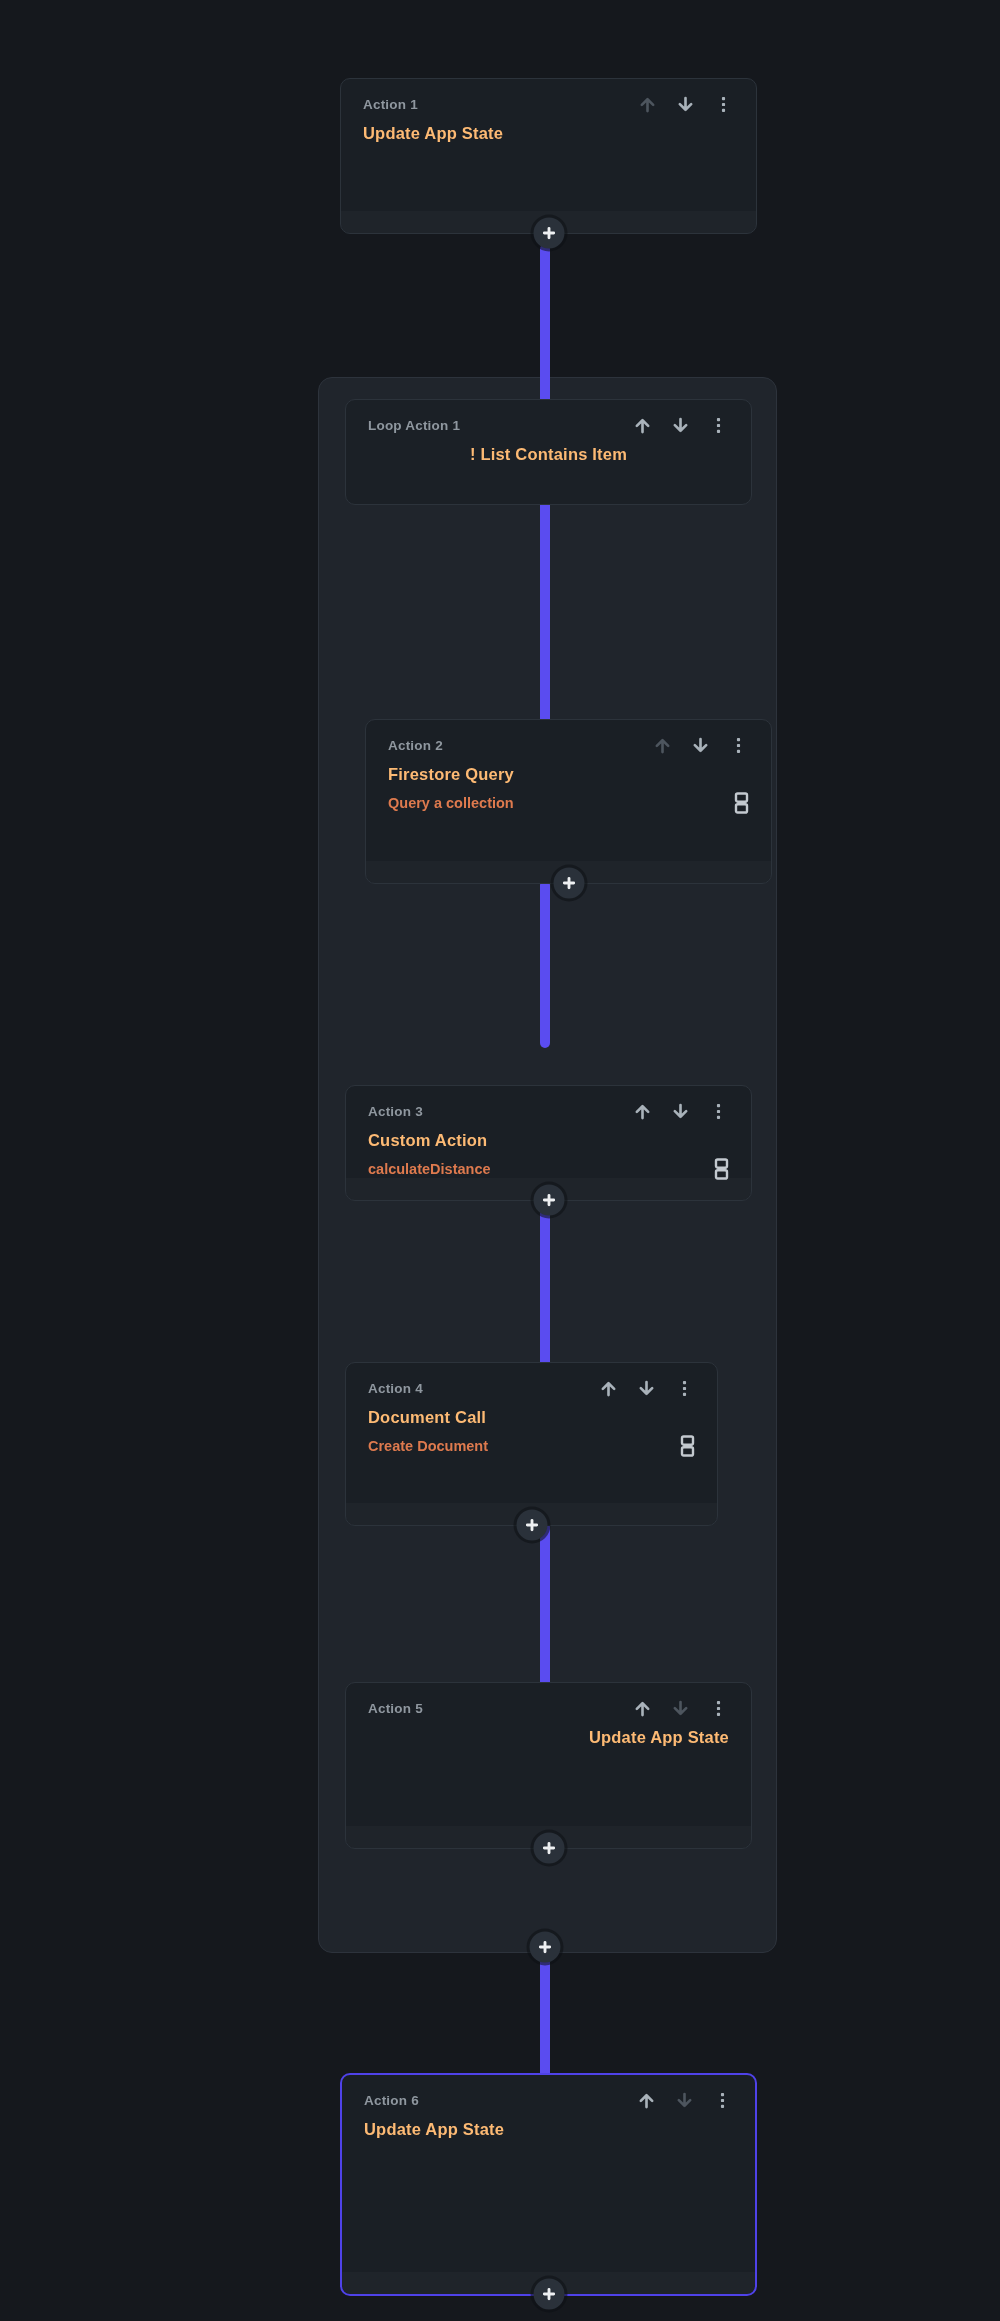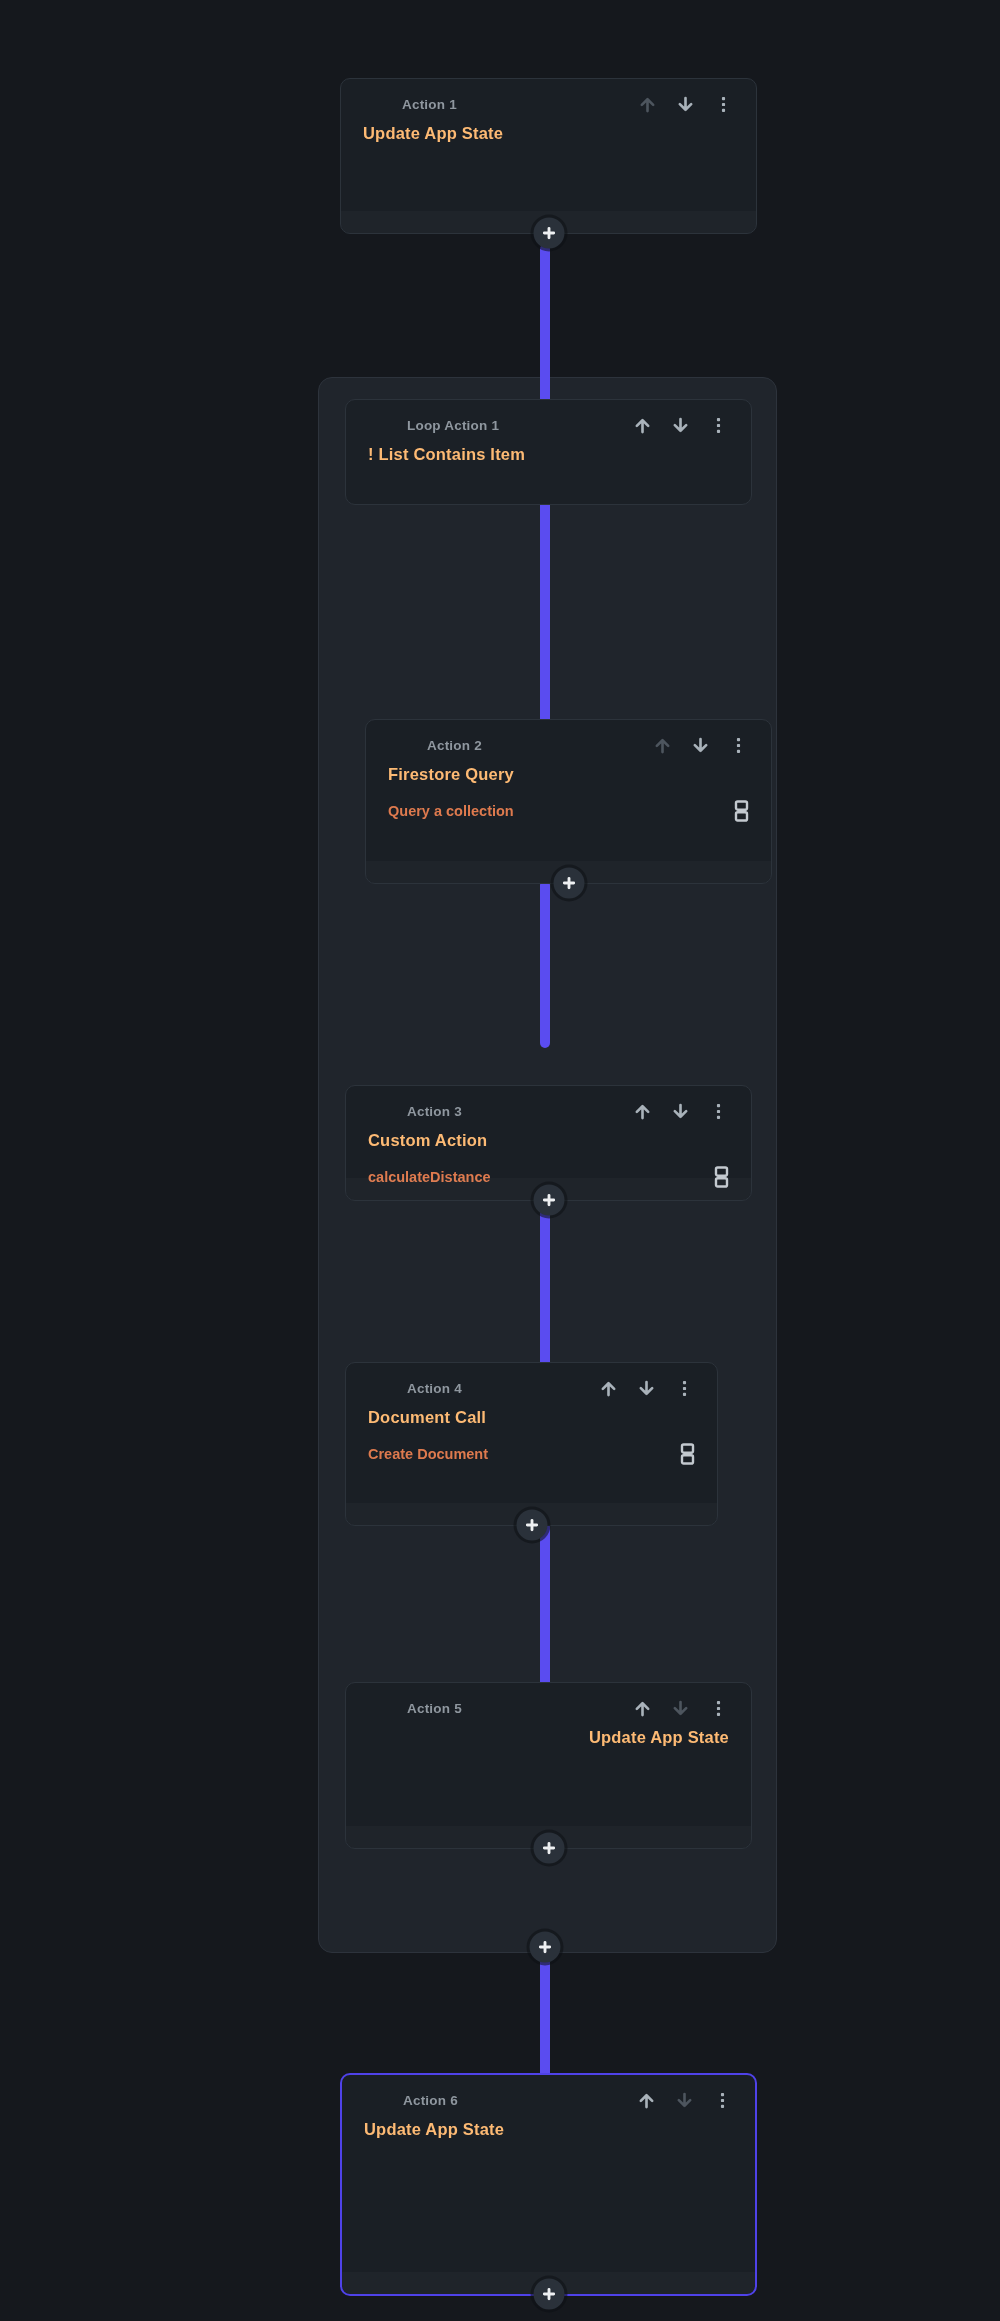--- a/index.html
+++ b/index.html
@@ -29,42 +29,42 @@
     box-sizing:border-box;z-index:1;
   }
 
   
   .card{
     position:absolute;background:#1a1f25;border:1px solid #2c333b;
     border-radius:10px;box-sizing:border-box;z-index:3;
     padding:15px 22px 0 22px;
   }
   .card-1{left:340px;top:78px;width:417px;height:156px;}
-  .card-loop{left:345px;top:399px;width:407px;height:106px;background:#1b2026;}
+  .card-loop{left:345px;top:399px;width:407px;height:106px;background:#1b2026;text-align:center;}
   .card-2{left:365px;top:719px;width:407px;height:165px;}
   .card-3{left:345px;top:1085px;width:407px;height:116px;}
   .card-4{left:345px;top:1362px;width:373px;height:164px;}
   .card-5{left:345px;top:1682px;width:407px;height:167px;text-align:right;}
   .card-6{left:340px;top:2073px;width:417px;height:223px;border:2px solid #4f42e9;}
 
-  .card-head{display:flex;justify-content:space-between;align-items:center;margin-left:39px;}
+  .card-head{display:flex;justify-content:space-between;align-items:center;}
   .card-label{
     color:#8f979f;font-size:13.5px;font-weight:700;letter-spacing:.2px;
   }
   .card-actions{display:flex;align-items:center;gap:17px;}
   .icon-btn{display:inline-flex;color:#a9b2ba;cursor:pointer;}
   .icon-btn.dim{color:#4d555e;}
   .icon-btn svg{width:21px;height:21px;}
 
   .card-title{
     color:#fdba74;font-size:16.5px;font-weight:800;margin-top:9px;
     letter-spacing:.2px;
   }
   .card-sub-row{
-    display:flex;justify-content:space-between;align-items:center;margin-top:15px;gap:25px;
+    display:flex;justify-content:space-between;align-items:center;margin-top:7px;gap:25px;
   }
   .card-subtitle{color:#de7a4e;font-size:14.5px;font-weight:700;}
   .output-icon{display:inline-flex;color:#c3c9cf;}
   .output-icon svg{width:15px;height:24px;}
 
   .card-footer{
     position:absolute;left:0;right:0;bottom:0;height:22px;
     background:rgba(255,255,255,0.022);
     border-radius:0 0 9px 9px;
   }

